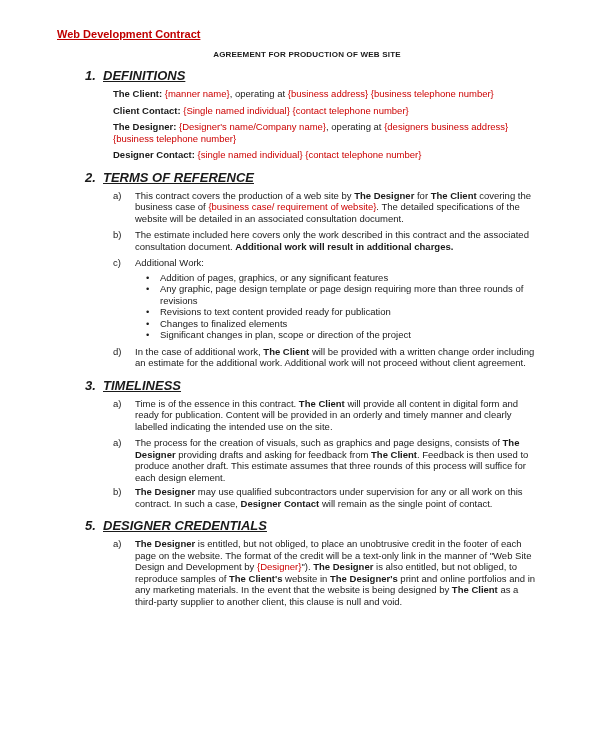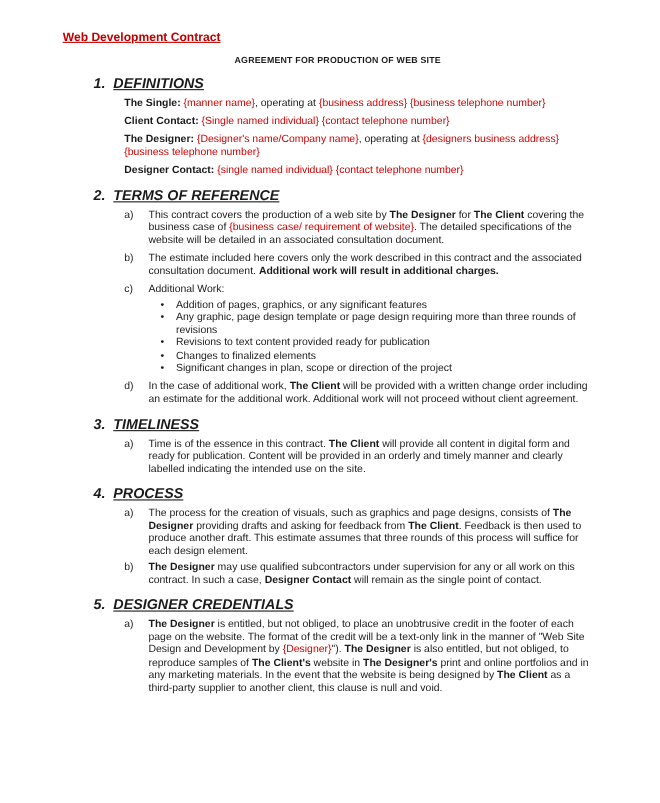--- a/index.html
+++ b/index.html
@@ -49,21 +49,21 @@
 <div class="page">
 
   <div class="title">Web Development Contract</div>
   <div class="subtitle">AGREEMENT FOR PRODUCTION OF WEB SITE</div>
 
   <div class="section">
     <div class="sec-head">
       <span class="sec-num">1.</span><span class="sec-title">DEFINITIONS</span>
     </div>
     <div class="sec-body">
-      <p class="para"><span class="run-b">The Single: </span><span class="run-r">{manner name}</span><span>, operating at </span><span class="run-r">{business address} {business telephone number}</span></p>
+      <p class="para"><span class="run-b">The Client: </span><span class="run-r">{manner name}</span><span>, operating at </span><span class="run-r">{business address} {business telephone number}</span></p>
       <p class="para"><span class="run-b">Client Contact: </span><span class="run-r">{Single named individual} {contact telephone number}</span></p>
       <p class="para"><span class="run-b">The Designer: </span><span class="run-r">{Designer's name/Company name}</span><span>, operating at </span><span class="run-r">{designers business address} {business telephone number}</span></p>
       <p class="para"><span class="run-b">Designer Contact: </span><span class="run-r">{single named individual} {contact telephone number}</span></p>
     </div>
   </div>
 
   <div class="section">
     <div class="sec-head">
       <span class="sec-num">2.</span><span class="sec-title">TERMS OF REFERENCE</span>
     </div>
@@ -117,23 +117,20 @@
     </div>
     <div class="sec-body">
       <div class="clause">
         <span class="marker">a)</span>
         <div class="clause-text"><span>Time is of the essence in this contract. </span><span class="run-b">The Client</span><span> will provide all content in digital form and ready for publication. Content will be provided in an orderly and timely manner and clearly labelled indicating the intended use on the site.</span></div>
       </div>
     </div>
   </div>
 
   <div class="section">
-    <div class="sec-head">
-      <span class="sec-num">4.</span><span class="sec-title">PROCESS</span>
-    </div>
     <div class="sec-body">
       <div class="clause tight">
         <span class="marker">a)</span>
         <div class="clause-text"><span>The process for the creation of visuals, such as graphics and page designs, consists of </span><span class="run-b">The Designer</span><span> providing drafts and asking for feedback from </span><span class="run-b">The Client</span><span>. Feedback is then used to produce another draft. This estimate assumes that three rounds of this process will suffice for each design element.</span></div>
       </div>
       <div class="clause">
         <span class="marker">b)</span>
         <div class="clause-text"><span class="run-b">The Designer</span><span> may use qualified subcontractors under supervision for any or all work on this contract. In such a case, </span><span class="run-b">Designer Contact</span><span> will remain as the single point of contact.</span></div>
       </div>
     </div>

